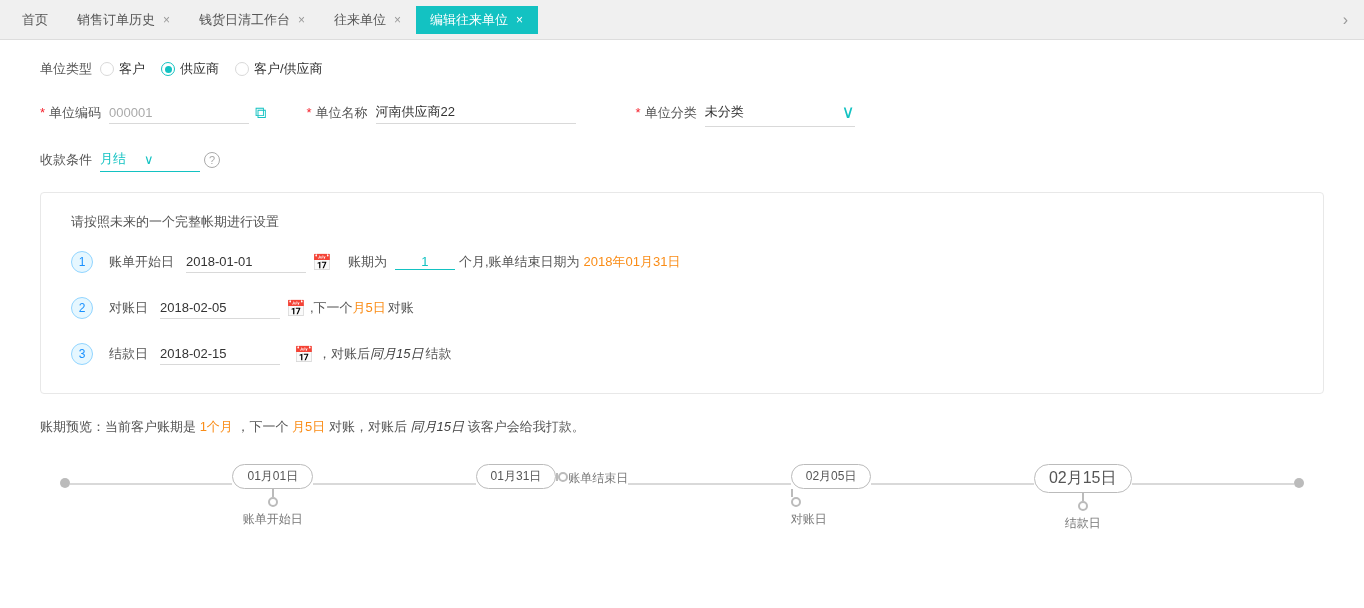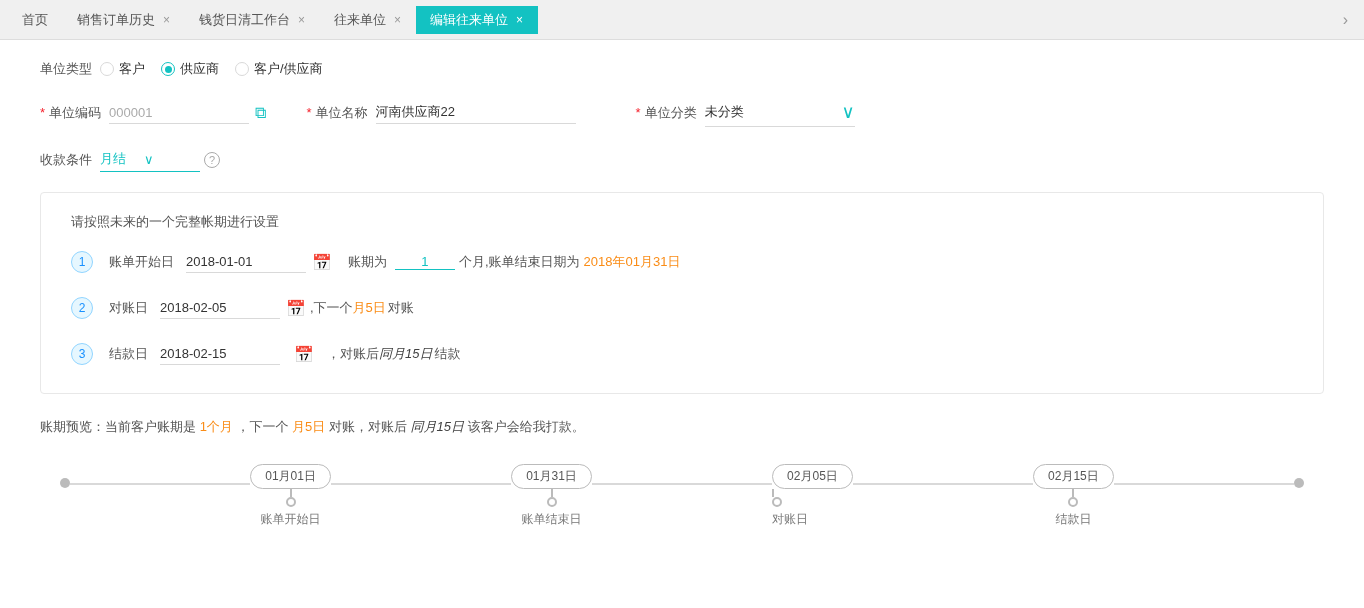--- a/index.html
+++ b/index.html
@@ -212,21 +212,21 @@
       <span style="color:#555;">,下一个</span>
       <span class="highlight-orange">月5日</span>
       <span style="color:#555; margin-left:2px;">对账</span>
     </div>
 
     <div class="step-row" style="margin-bottom:8px;">
       <div class="step-num">
         <span>3</span>
       </div>
       <span class="step-label">结款日</span>
-      <div class="input-with-icon" style="margin-right:13px;gap:14px;">
+      <div class="input-with-icon" style="margin-right:4px;gap:14px;">
         <input class="input-field" type="text" style="width: 100px;" value="2018-02-15">
         <span class="cal-icon">📅</span>
       </div>
       <span style="color:#555;">，对账后</span>
       <span class="highlight-cyan">同月15日</span>
       <span style="color:#555; margin-left:2px;">结款</span>
     </div>
   </div>
 
   <div class="preview-text">
@@ -248,40 +248,40 @@
 
     <div style="display:flex; flex-direction:column; align-items:center;">
       <div style="border:1px solid #bbb; border-radius:20px; padding:3px 14px; font-size:12px; color:#555; background:#fff; white-space:nowrap;text-align:right;">01月01日</div>
       <div style="width:2px; height:8px; background:#bbb;"></div>
       <div style="width:10px; height:10px; border-radius:50%; border:2px solid #bbb; background:#fff;"></div>
       <div style="font-size:12px; color:#777; margin-top:4px; white-space:nowrap;">账单开始日</div>
     </div>
 
     <div style="height:2px; background:#d9d9d9; flex:1; margin-top:19px;"></div>
 
-    <div style="display:flex; flex-direction:column; align-items:center;">
+    <div style="display:flex; flex-direction:row; align-items:center;">
       <div style="border:1px solid #bbb; border-radius:20px; padding:3px 14px; font-size:12px; color:#555; background:#fff; white-space:nowrap;">01月31日</div>
       <div style="width:2px; height:8px; background:#bbb;"></div>
       <div style="width:10px; height:10px; border-radius:50%; border:2px solid #bbb; background:#fff;"></div>
       <div style="font-size:12px; color:#777; margin-top:4px; white-space:nowrap;">账单结束日</div>
     </div>
 
     <div style="height:2px; background:#d9d9d9; flex:1; margin-top:19px;"></div>
 
     <div style="display:flex; flex-direction:column; ">
       <div style="border:1px solid #bbb; border-radius:20px; padding:3px 14px; font-size:12px; color:#555; background:#fff; white-space:nowrap;">02月05日</div>
       <div style="width:2px; height:8px; background:#bbb;"></div>
       <div style="width:10px; height:10px; border-radius:50%; border:2px solid #bbb; background:#fff;"></div>
       <div style="font-size:12px; color:#777; margin-top:4px; white-space:nowrap;">对账日</div>
     </div>
 
     <div style="height:2px; background:#d9d9d9; flex:1; margin-top:19px;"></div>
 
     <div style="display:flex; flex-direction:column; align-items:center;">
-      <div style="border:1px solid #bbb; border-radius:20px; padding:3px 14px; font-size:12px; color:#555; background:#fff; white-space:nowrap;text-align:center;">02月15日</div>
+      <div style="border:1px solid #bbb; border-radius:20px; padding:3px 14px; font-size:16px; color:#555; background:#fff; white-space:nowrap;text-align:center;">02月15日</div>
       <div style="width:2px; height:8px; background:#bbb;"></div>
       <div style="width:10px; height:10px; border-radius:50%; border:2px solid #bbb; background:#fff;"></div>
       <div style="font-size:12px; color:#777; margin-top:4px; white-space:nowrap;">结款日</div>
     </div>
 
     <div style="height:2px; background:#d9d9d9; flex:1; margin-top:19px;"></div>
 
     <div style="display:flex; align-items:center; flex-direction:column; margin-top:14px;">
       <div style="width:10px; height:10px; border-radius:50%; background:#bbb;"></div>
     </div>

